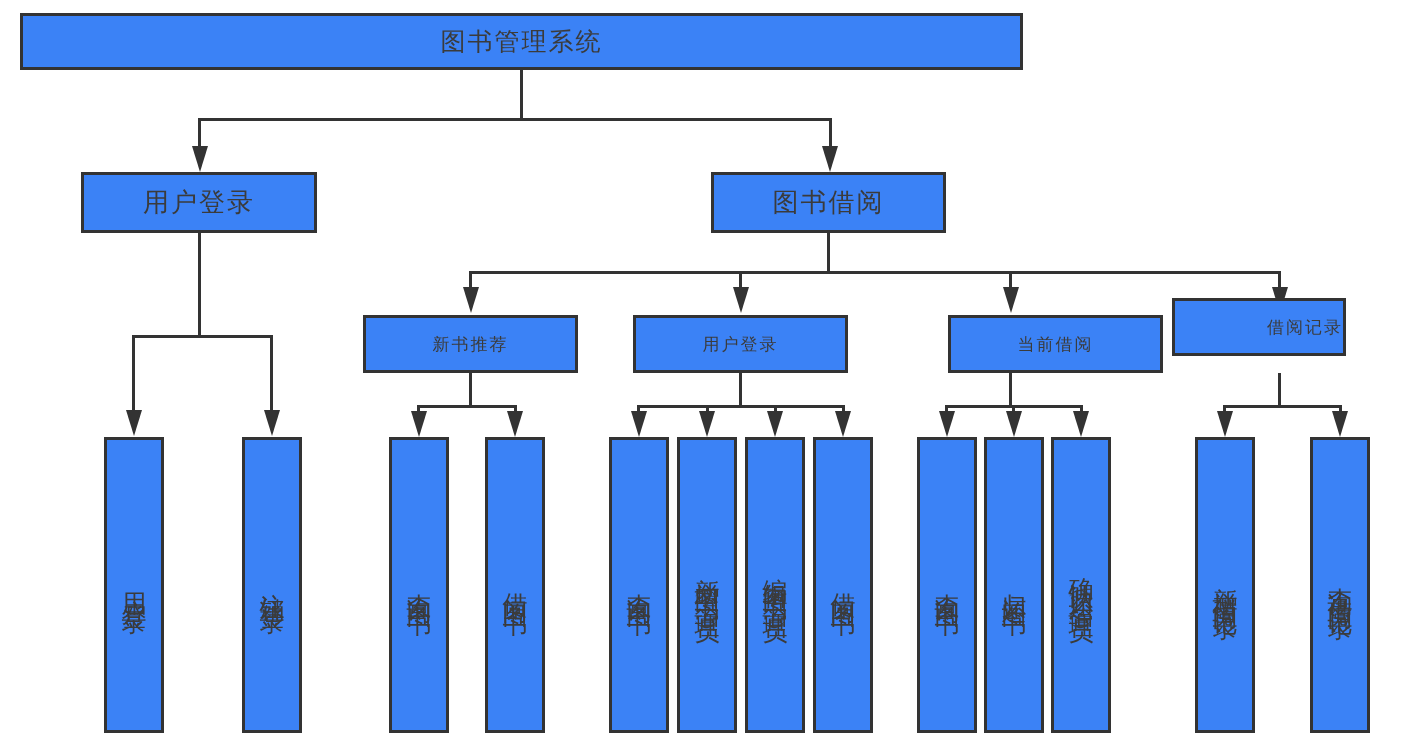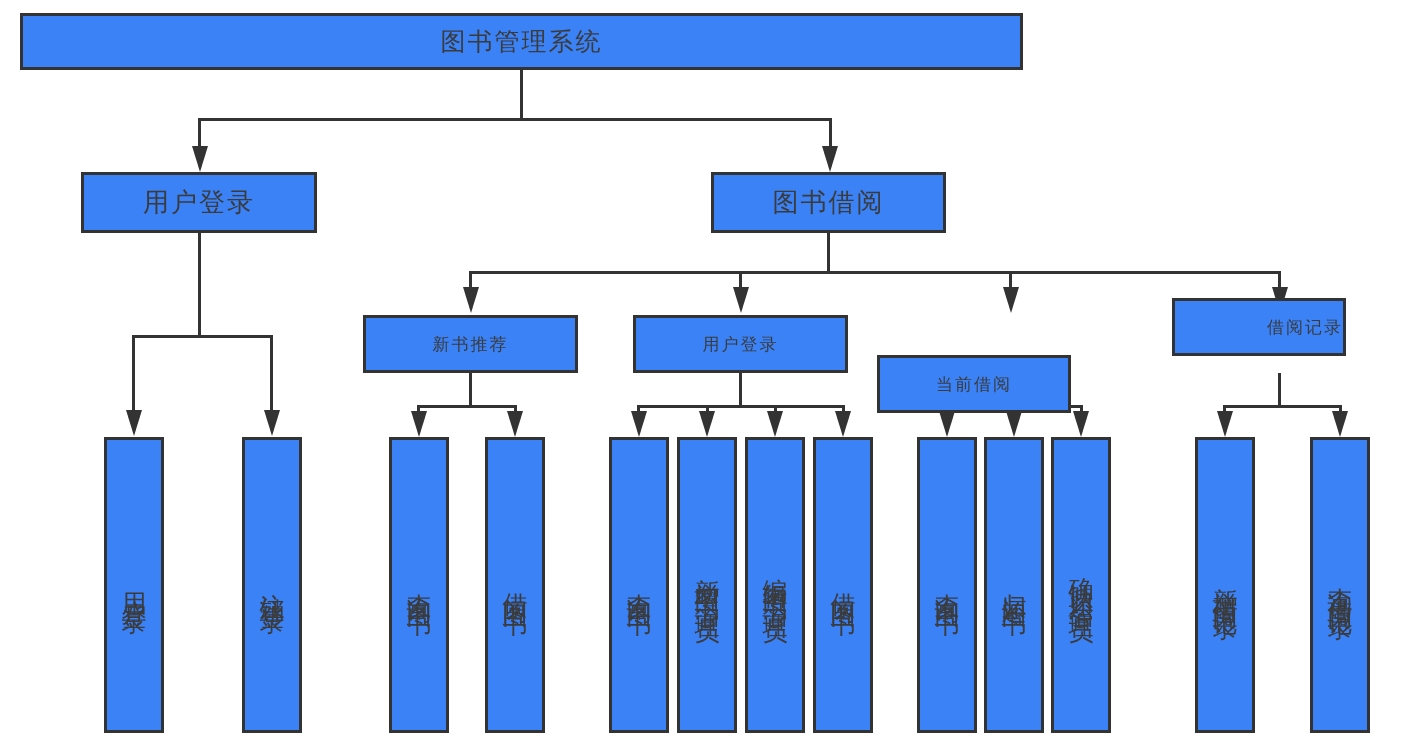--- a/index.html
+++ b/index.html
@@ -106,21 +106,21 @@
   <div class="arrow" style="left:1003px;top:287px;"></div>
   <div class="line v" style="left:1278px;top:271px;height:16px;"></div>
   <div class="arrow" style="left:1272px;top:287px;"></div>
 
   <div class="box h" style="left:363px;top:315px;width:215px;height:58px;">
     <span class="l2-label">新书推荐</span>
   </div>
   <div class="box h" style="left:633px;top:315px;width:215px;height:58px;">
     <span class="l2-label">用户登录</span>
   </div>
-  <div class="box h" style="left:877px;top:315px;width:194px;height:58px;margin-top:40px;">
+  <div class="box h" style="left:948px;top:315px;width:215px;height:58px;">
     <span class="l2-label">当前借阅</span>
   </div>
   <div class="box h" style="left:1172px;top:298px;width:174px;height:58px;justify-content:flex-end;">
     <span class="l2-label">借阅记录</span>
   </div>
 
   <div class="line v" style="left:469px;top:373px;height:32px;"></div>
   <div class="line hz" style="left:417px;top:405px;width:100px;"></div>
   <div class="line v" style="left:417px;top:405px;height:8px;"></div>
   <div class="arrow" style="left:411px;top:411px;"></div>

